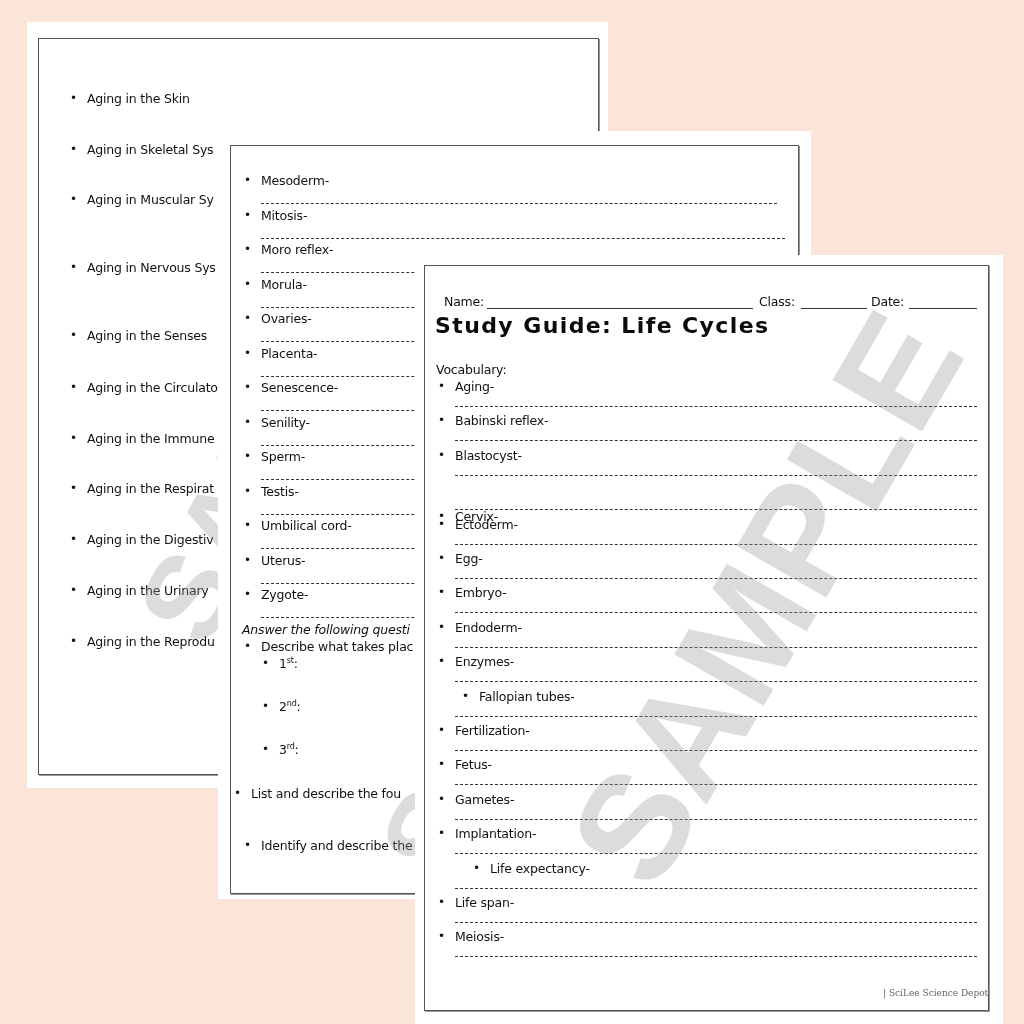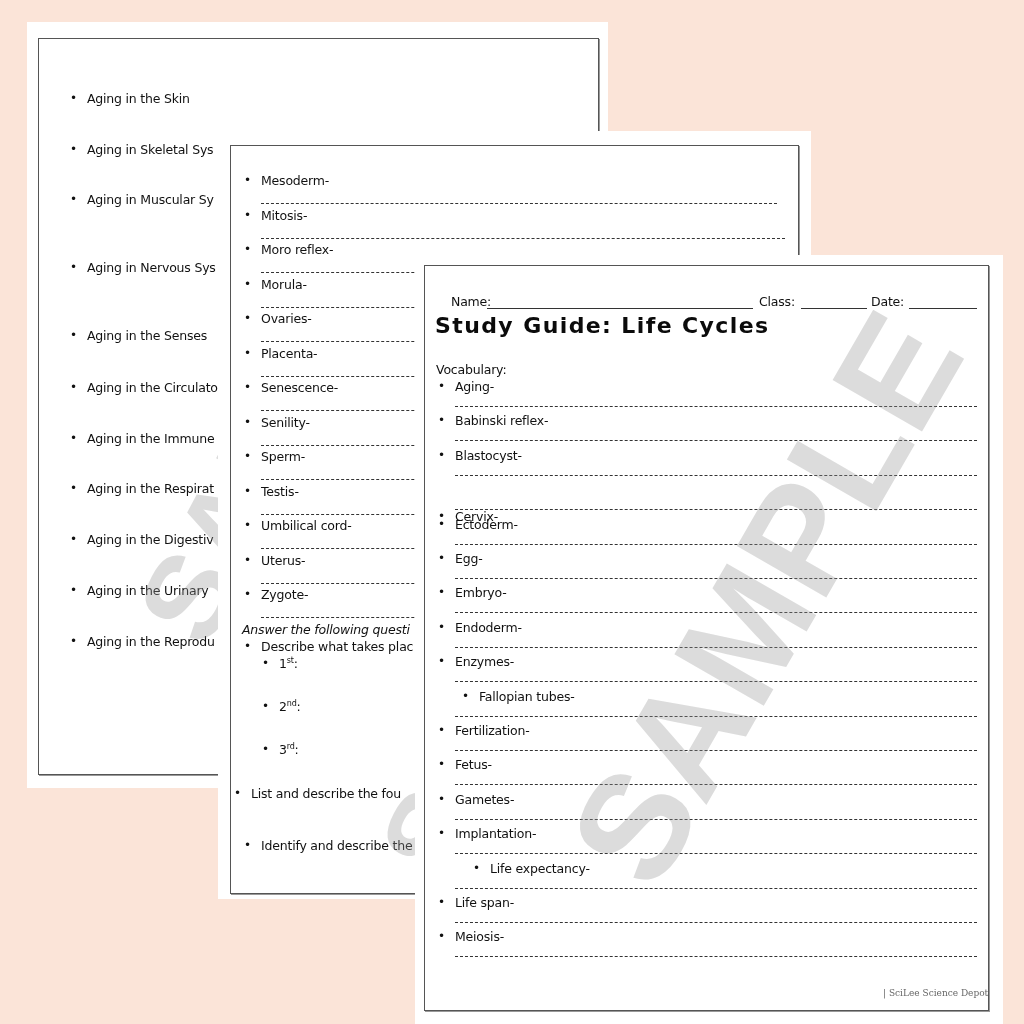--- a/index.html
+++ b/index.html
@@ -122,21 +122,21 @@
         <div class="txt bullet" style="left: 48px; top: 596px;"><span>3</span><span class="sup">rd</span><span>:</span></div>
       </div>
     <div class="txt bullet" style="left:20px; top:640px;">List and describe the fou</div>
     <div class="txt bullet" style="left:30px; top:692px;">Identify and describe the</div>
     <div class="watermark" style="left:120px; top:690px; font-size:120px; transform: rotate(-62deg);">SAMPLE</div>
   </div>
 </div>
 
 <div class="page" id="p3">
   <div class="frame">
-    <div class="txt" style="left:26px; top:28px;">Name:</div>
+    <div class="txt" style="left:19px; top:28px;">Name:</div>
     <div class="line" style="left:62px; top:42px; width:266px; border-top-style:solid; border-top-width:1px;"></div>
     <div class="txt" style="left:334px; top:28px;">Class:</div>
     <div class="line" style="left:376px; top:42px; width:66px; border-top-style:solid; border-top-width:1px;"></div>
     <div class="txt" style="left:446px; top:28px;">Date:</div>
     <div class="line" style="left:484px; top:42px; width:68px; border-top-style:solid; border-top-width:1px;"></div>
 
     <div class="title" style="left:10px; top:47px;">Study Guide: Life Cycles</div>
 
     <div class="txt" style="left:11px; top:96px;">Vocabulary:</div>
     <div id="p3-vocab">

